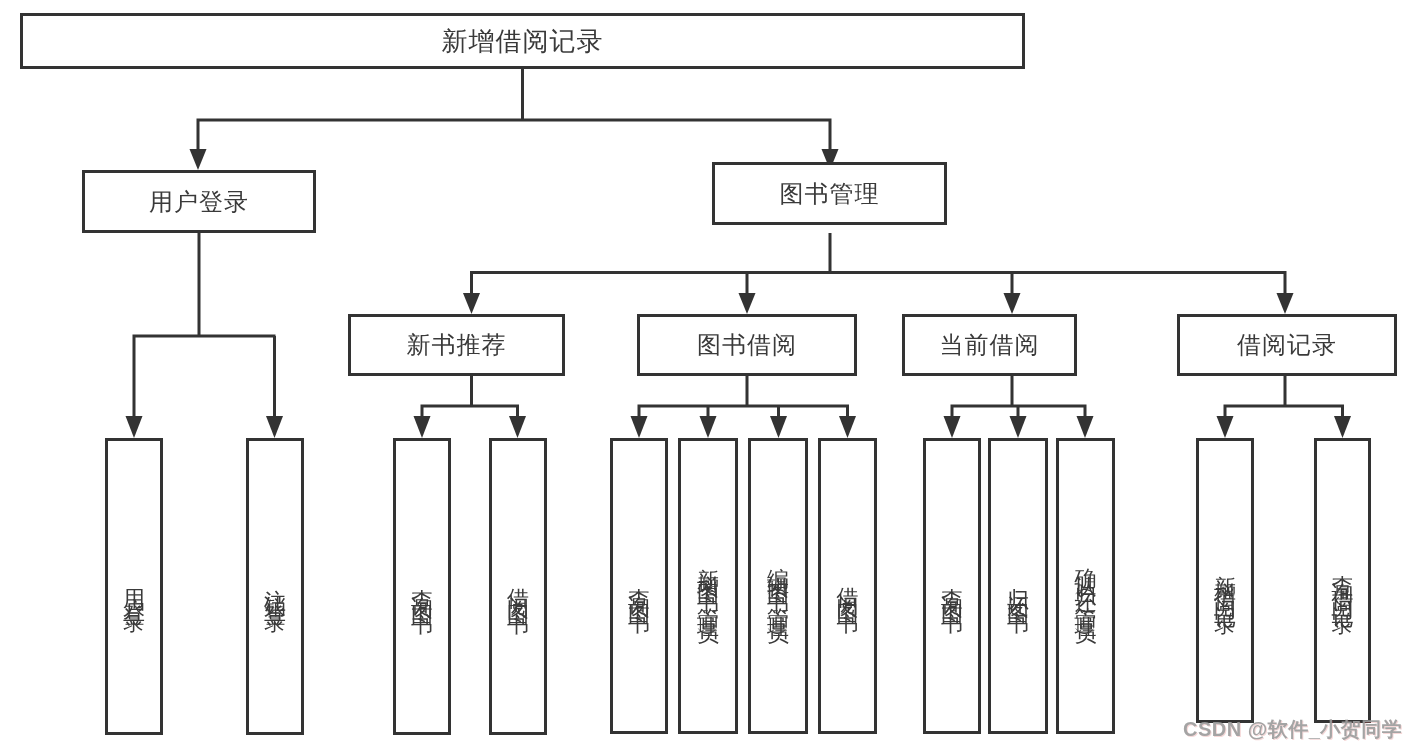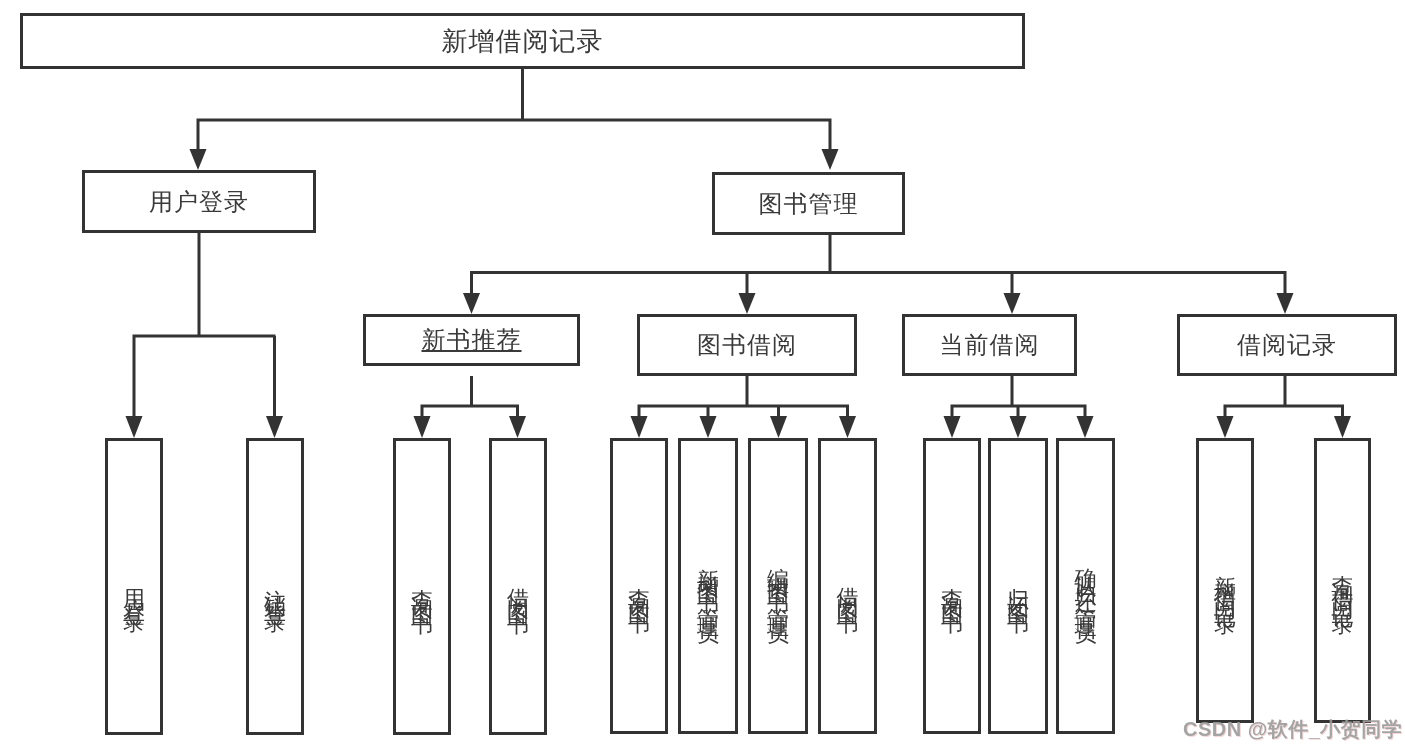--- a/index.html
+++ b/index.html
@@ -108,23 +108,23 @@
     </g>
     <g fill="#333333" stroke="none">
       <polygon points="1216.5,416 1233.5,416 1225,438"></polygon>
       <polygon points="1334,416 1351,416 1342.5,438"></polygon>
     </g>
   </svg>
 
   <div class="box h root" style="left:20px;top:13px;width:1005px;height:56px;">新增借阅记录</div>
 
   <div class="box h" style="left:82px;top:170px;width:234px;height:63px;">用户登录</div>
-  <div class="box h" style="left:712px;top:172px;width:193px;height:63px;">图书管理</div>
+  <div class="box h" style="left:712px;top:162px;width:235px;height:63px;">图书管理</div>
 
-  <div class="box h" style="left:363px;top:314px;width:217px;height:52px;text-decoration:underline;">新书推荐</div>
+  <div class="box h" style="left:348px;top:314px;width:217px;height:62px;">新书推荐</div>
   <div class="box h" style="left:637px;top:314px;width:220px;height:62px;">图书借阅</div>
   <div class="box h" style="left:902px;top:314px;width:175px;height:62px;">当前借阅</div>
   <div class="box h" style="left:1177px;top:314px;width:220px;height:62px;">借阅记录</div>
 
   <div class="box v" style="left:105px;top:438px;width:58px;height:297px;">用户登录</div>
   <div class="box v" style="left:246px;top:438px;width:58px;height:297px;">注销登录</div>
 
   <div class="box v" style="left:393px;top:438px;width:58px;height:297px;">查询图书</div>
   <div class="box v" style="left:489px;top:438px;width:58px;height:297px;">借阅图书</div>
 

